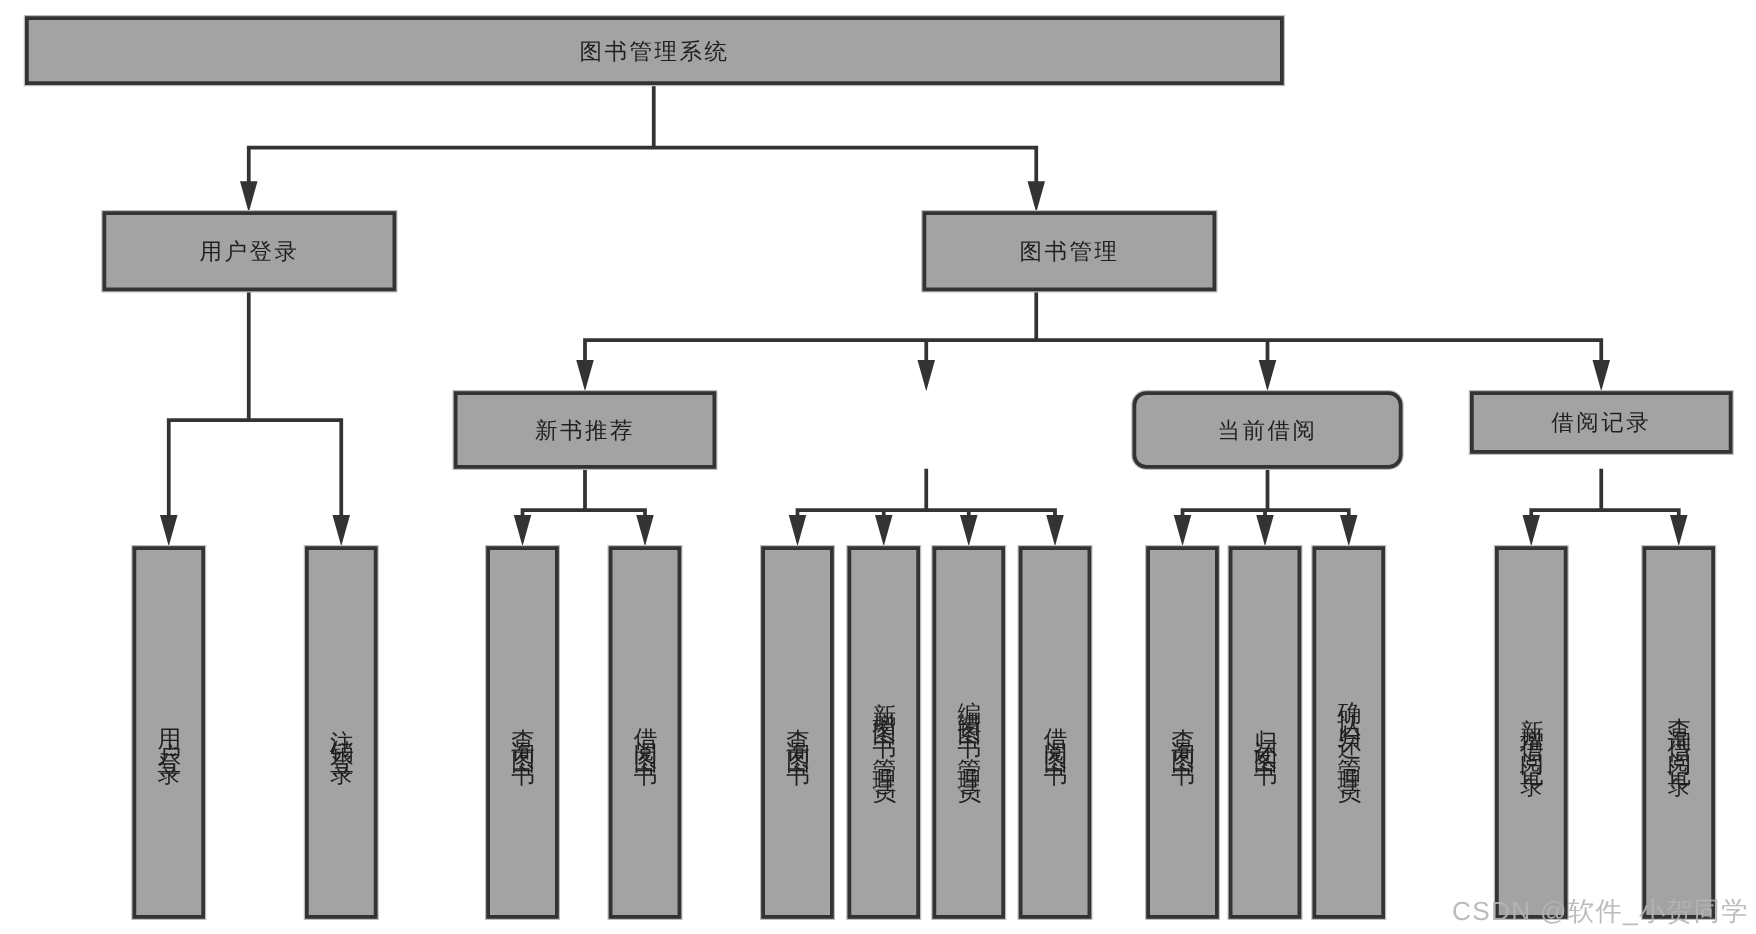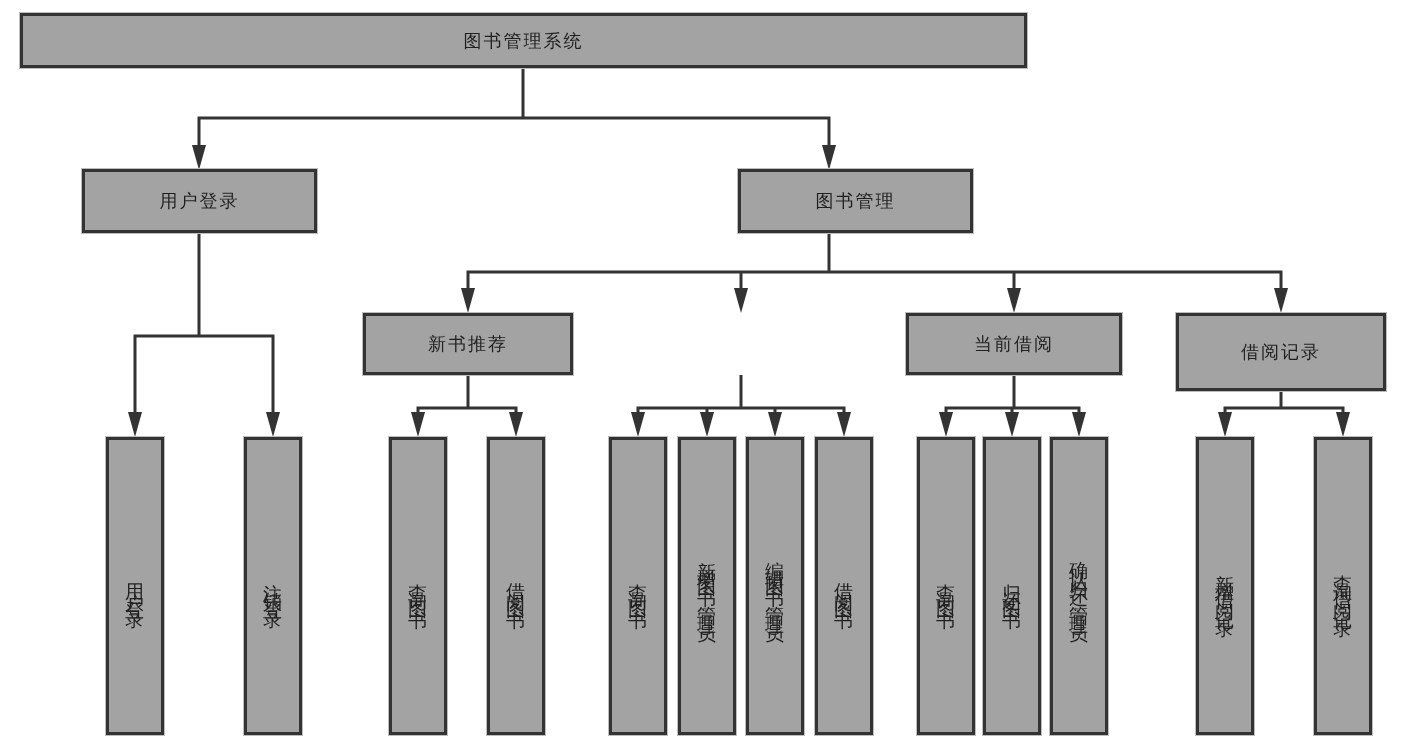--- a/index.html
+++ b/index.html
@@ -115,24 +115,24 @@
   <div class="node h" style="left:82px; top:169px; width:235px; height:64px;">
     <span>用户登录</span>
   </div>
   <div class="node h" style="left:712px; top:169px; width:235px; height:64px;margin-left:26px;">
     <span>图书管理</span>
   </div>
 
   <div class="node h" style="left:363px; top:313px; width:210px; height:62px;">
     <span>新书推荐</span>
   </div>
-  <div class="node h" style="left:906px; top:313px; width:216px; height:62px;">
+  <div class="node h" style="left:906px; top:313px; width:216px; height:62px;border-radius:11px;">
     <span>当前借阅</span>
   </div>
-  <div class="node h" style="left:1176px; top:313px; width:210px; height:78px;">
+  <div class="node h" style="left:1176px; top:313px; width:210px; height:50px;">
     <span>借阅记录</span>
   </div>
 
   <div class="node v" style="left:106px; top:437px; width:58px; height:298px;">
     <span class="vtxt">用户登录</span>
   </div>
   <div class="node v" style="left:244px; top:437px; width:58px; height:298px;">
     <span class="vtxt">注销登录</span>
   </div>
 
@@ -166,14 +166,15 @@
     <span class="vtxt">确认归还（管理员）</span>
   </div>
 
   <div class="node v" style="left:1196px; top:437px; width:58px; height:298px;">
     <span class="vtxt">新增借阅记录</span>
   </div>
   <div class="node v" style="left:1314px; top:437px; width:58px; height:298px;">
     <span class="vtxt">查询借阅记录</span>
   </div>
 
+  <div class="watermark">CSDN @软件_小贺同学</div>
 
 </div>
 
 </body></html>

